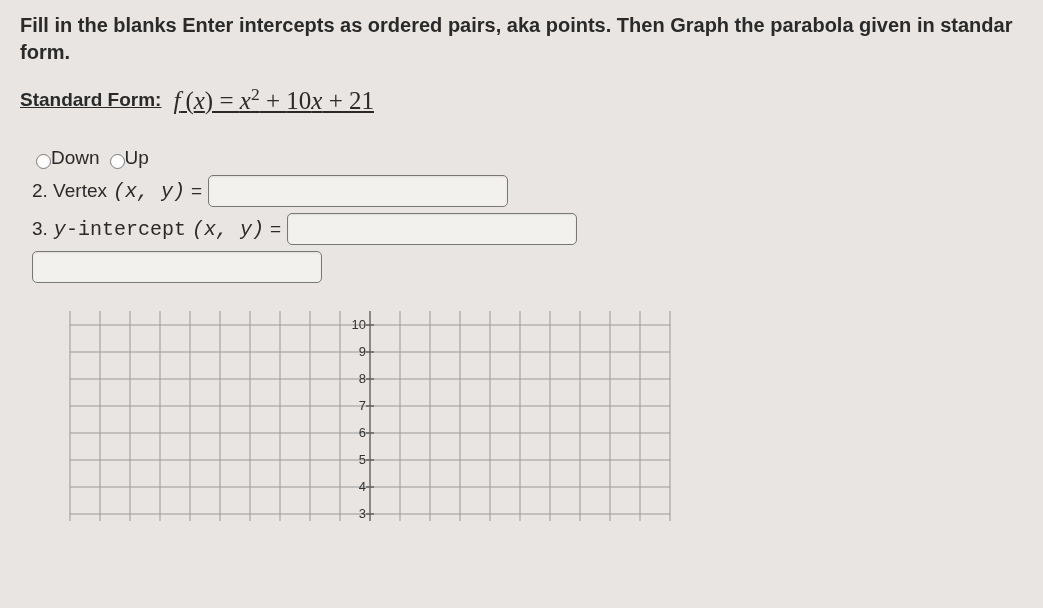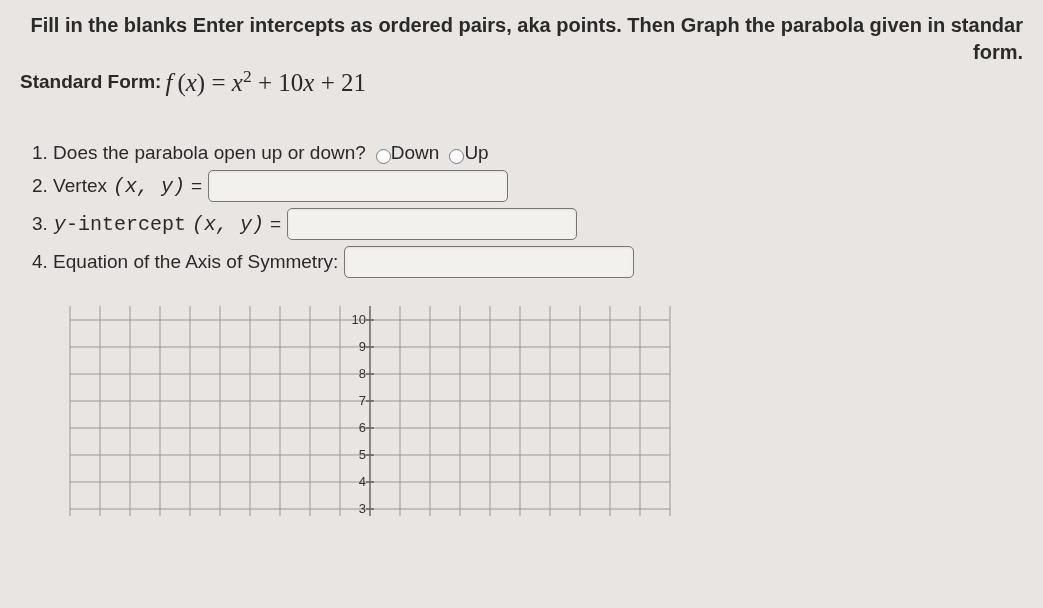--- a/index.html
+++ b/index.html
@@ -9,29 +9,30 @@
       padding: 12px 20px;
       width: 1043px;
       height: 608px;
       overflow: hidden;
       color: #2a2a2a;
     }
     .instructions {
       font-size: 20px;
       font-weight: 600;
       line-height: 1.35;
-      text-align: right;
+      margin-bottom: 18px;
     }
     .standard-form-row {
       font-size: 19px;
       font-weight: 600;
-      margin-bottom: 45px;
+      margin-bottom: 32px;
       display: flex;
       align-items: center;
-      gap: 4px;
+      gap: 12px;
+      text-decoration: underline;
     }
     .math {
       font-family: "Cambria Math", "Times New Roman", serif;
       font-weight: 400;
       font-size: 25px;
     }
     .math .fn { font-style: italic; }
     .math sup { font-size: 0.7em; vertical-align: super; }
     .question-block { margin-left: 12px; }
     .q-row {
@@ -98,21 +99,20 @@
     <span class="fn">f</span> (<span class="fn">x</span>) =
     <span class="fn">x</span><sup>2</sup> +
     <span>10</span><span class="fn">x</span> +
     <span>21</span>
   </span>
 </div>
 
 <div class="question-block">
 
   <div class="q-row">
-    <span class="label">1.  Does the parabola open up or down?</span>
     <span class="radio-wrap">
       <input type="radio" name="openDir" style="">
       <span class="radio-label">Down</span>
     </span>
     <span class="radio-wrap">
       <input type="radio" name="openDir" style="">
       <span class="radio-label">Up</span>
     </span>
   </div>
 
@@ -127,21 +127,20 @@
     <span class="label">3.</span>
     <span class="math-inline" style="font-style:normal">
       <span class="fn" style="font-style:italic">y</span>-intercept
     </span>
     <span class="math-inline">(x, y)</span>
     <span>=</span>
     <input class="text-input input-yint" type="text" style="">
   </div>
 
   <div class="q-row">
-    <span class="label">4. Equation of the Axis of Symmetry:</span>
     <input class="text-input input-axis" type="text" style="">
   </div>
 
 </div>
 
 <div class="graph-wrap">
   <svg class="graph" width="620" height="210">
 
     <g>
       <line class="grid-line" x1="10" y1="0" x2="10" y2="210"></line>

